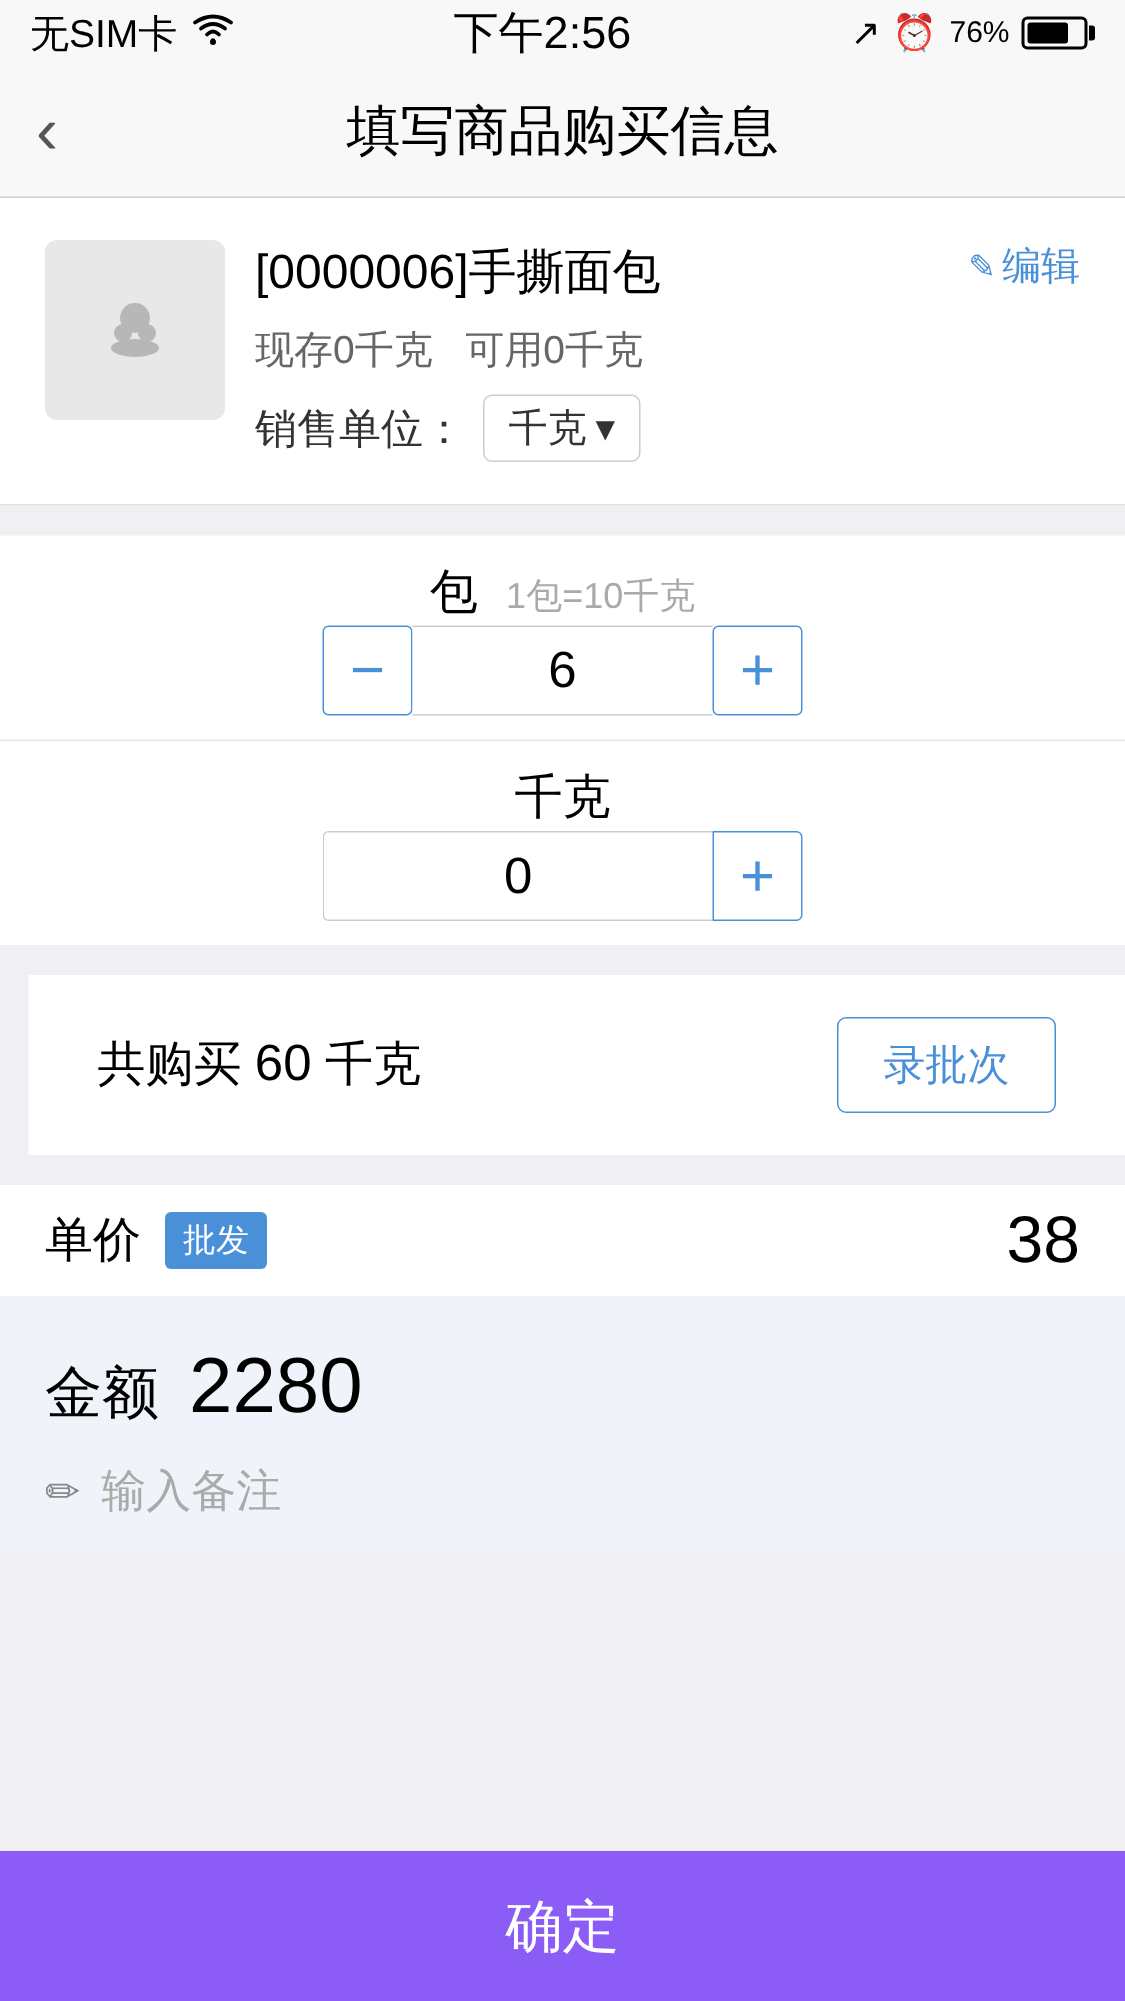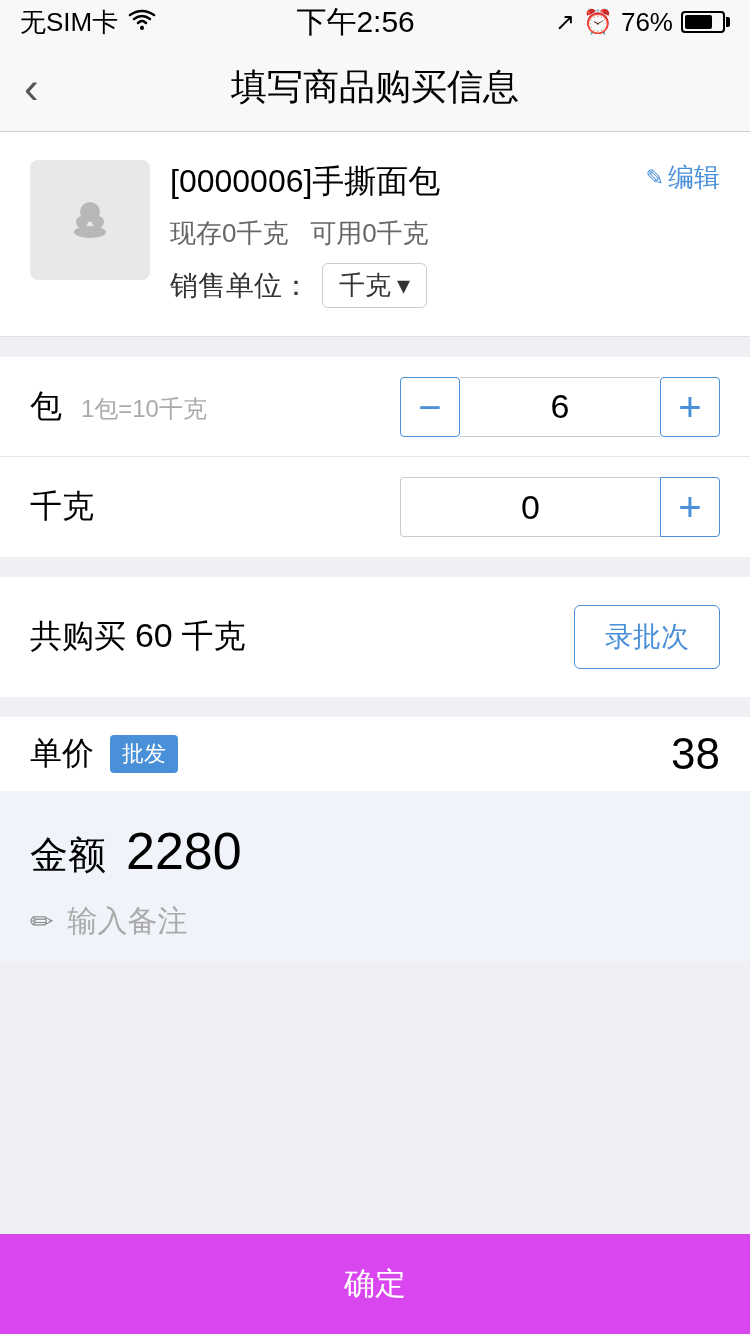--- a/index.html
+++ b/index.html
@@ -159,20 +159,21 @@
     
     .input-section {
       background: #fff;
     }
     .input-row {
       display: flex;
       align-items: center;
       padding: 16px 30px;
       border-bottom: 1px solid #e8e8e8;
       min-height: 100px;
+      flex-direction: column;
     }
     .input-row:last-child {
       border-bottom: none;
     }
     .input-label {
       font-size: 32px;
       color: #000;
       flex: 1;
     }
     .input-sublabel {
@@ -232,24 +233,25 @@
       align-items: center;
       justify-content: center;
       cursor: pointer;
       border-radius: 0 4px 4px 0;
       line-height: 1;
     }
 
     
     .summary-section {
       background: #fff;
-      padding: 28px 30px;
+      padding: 28px 46px;
       display: flex;
       align-items: center;
       justify-content: space-between;
+      margin-left: 19px;
     }
     .summary-text {
       font-size: 32px;
       color: #000;
     }
     .summary-text .highlight {
       font-size: 34px;
       font-weight: 500;
     }
     .batch-btn {
@@ -341,23 +343,23 @@
       min-height: 300px;
     }
 
     
     .confirm-btn {
       position: fixed;
       bottom: 0;
       left: 0;
       width: 750px;
       height: 100px;
-      background: #d946ef;
+      background: #8b5cf6;
       color: #fff;
-      font-size: 31px;
+      font-size: 38px;
       font-weight: 500;
       display: flex;
       align-items: center;
       justify-content: center;
       cursor: pointer;
       border: none;
     }
 
     
     .wifi-icon { font-size: 26px; }
@@ -376,21 +378,21 @@
         <path d="M6 10 Q14 4 22 10" stroke="#000" stroke-width="2.5" fill="none" stroke-linecap="round"></path>
         <path d="M2 6 Q14 -2 26 6" stroke="#000" stroke-width="2.5" fill="none" stroke-linecap="round"></path>
         <circle cx="14" cy="19" r="2" fill="#000"></circle>
       </svg>
     </span>
   </div>
   <div class="status-center">下午2:56</div>
   <div class="status-right">
     <span style="font-size:24px;">↗</span>
     <span style="font-size:24px;">⏰</span>
-    <span style="font-size:26px;">76%</span>
+    <span style="font-size:20px;">76%</span>
     <div class="battery-icon">
       <div class="battery-body">
         <div class="battery-fill"></div>
       </div>
       <div class="battery-tip"></div>
     </div>
   </div>
 </div>
 
 <div class="nav-bar">

